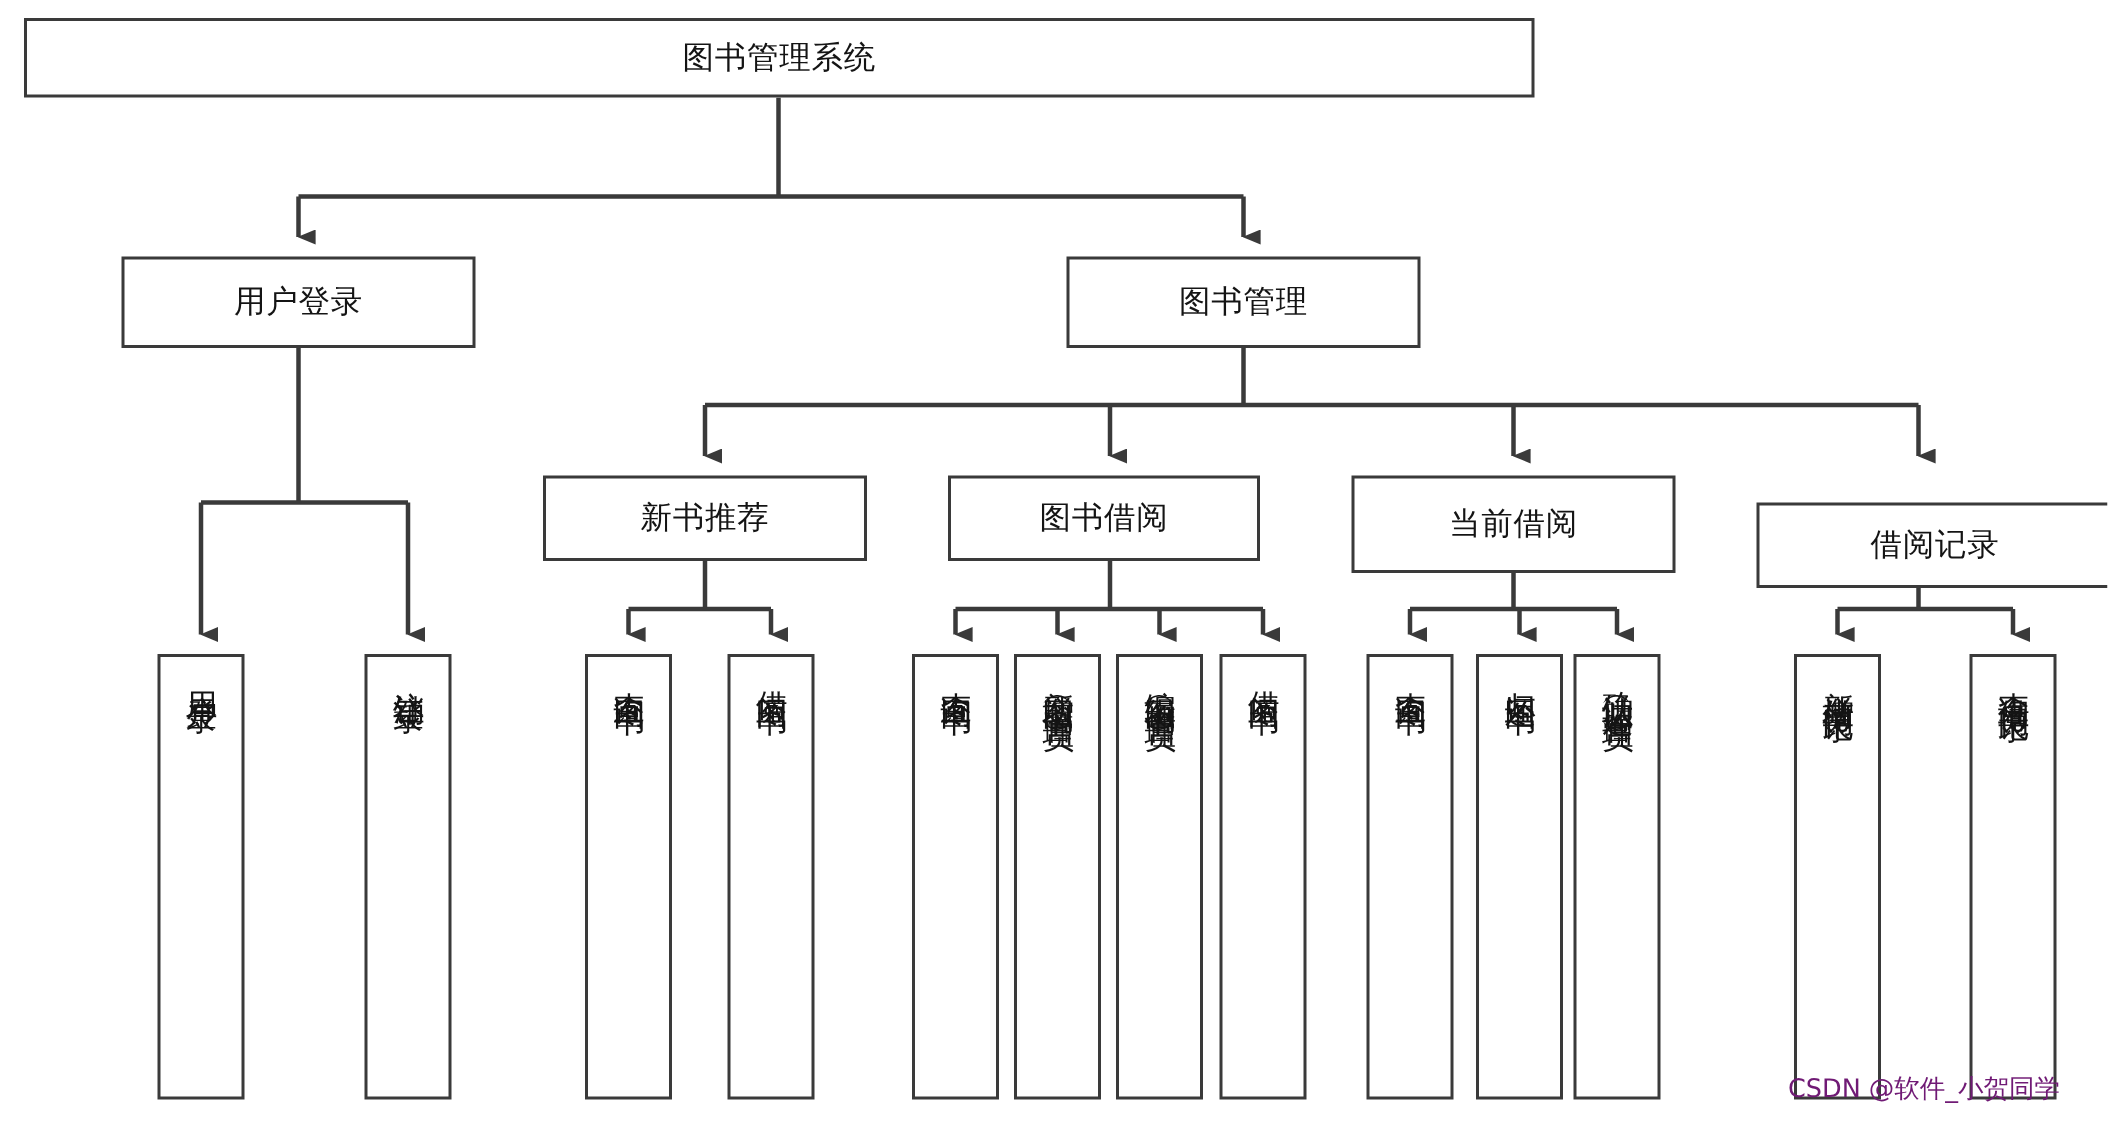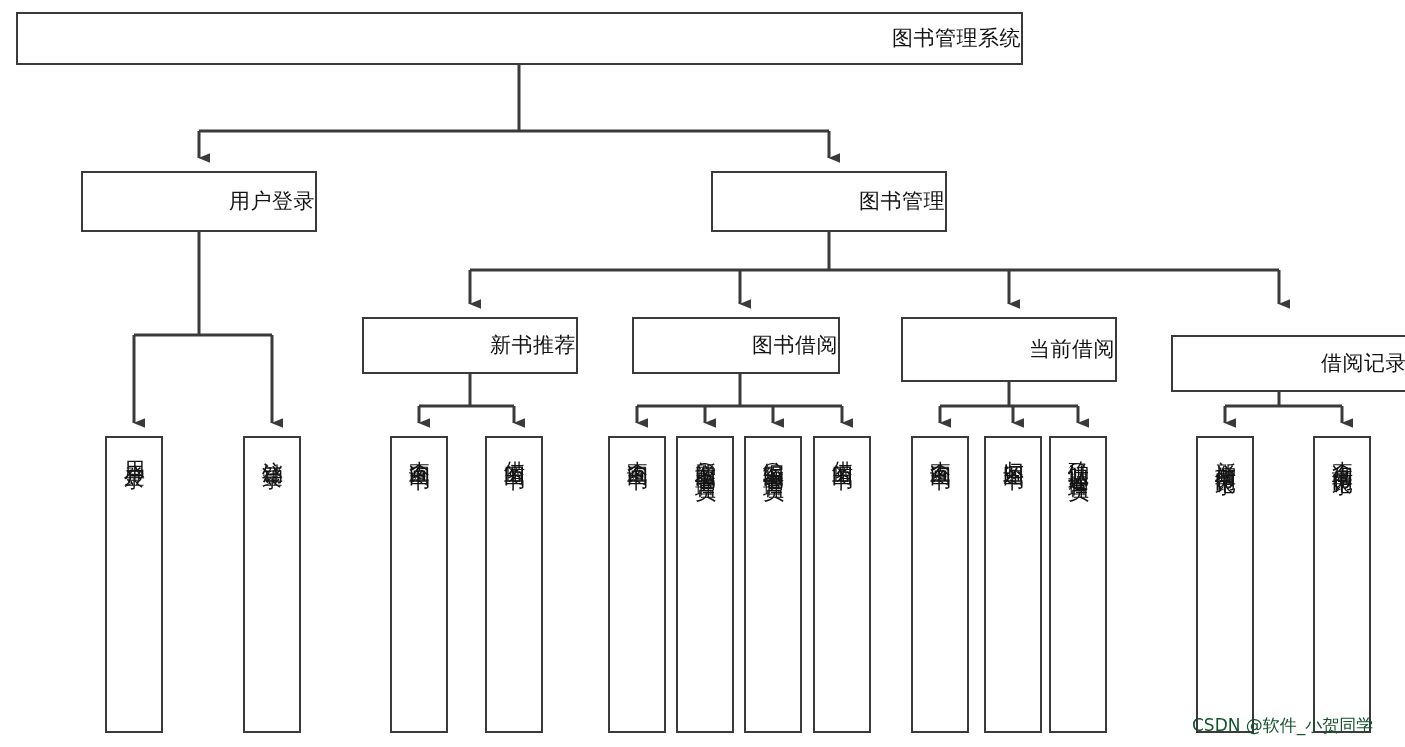--- a/index.html
+++ b/index.html
@@ -26,21 +26,21 @@
     height: 747px;
     pointer-events: none;
   }
   .node {
     position: absolute;
     box-sizing: border-box;
     background: #ffffff;
     border: 2px solid #3a3a3a;
     display: flex;
     align-items: center;
-    justify-content: flex-end;
+    justify-content: center;
     color: #111111;
   }
   .node-label {
     display: block;
     text-align: center;
     line-height: 1.08;
     color: #141414;
     letter-spacing: 0.5px;
   }
   
@@ -183,15 +183,15 @@
   <div class="node v" style="left: 1049px; top: 436px; width: 58px; height: 297px; background: rgb(255, 255, 255); border-color: rgb(58, 58, 58); color: rgb(20, 20, 20);">
     <span class="node-label">确认归还（管理员）</span>
   </div>
   <div class="node v" style="left: 1196px; top: 436px; width: 58px; height: 297px; background: rgb(255, 255, 255); border-color: rgb(58, 58, 58); color: rgb(20, 20, 20);">
     <span class="node-label">新增借阅记录</span>
   </div>
   <div class="node v" style="left: 1313px; top: 436px; width: 58px; height: 297px; background: rgb(255, 255, 255); border-color: rgb(58, 58, 58); color: rgb(20, 20, 20);">
     <span class="node-label">查询借阅记录</span>
   </div>
 
-  <div class="watermark" style="left: 1192px; top: 714px; color: #14532d;">CSDN @软件_小贺同学</div>
+  <div class="watermark" style="left: 1192px; top: 714px; color: #701a75;">CSDN @软件_小贺同学</div>
 
 </div>
 
 </body></html>

